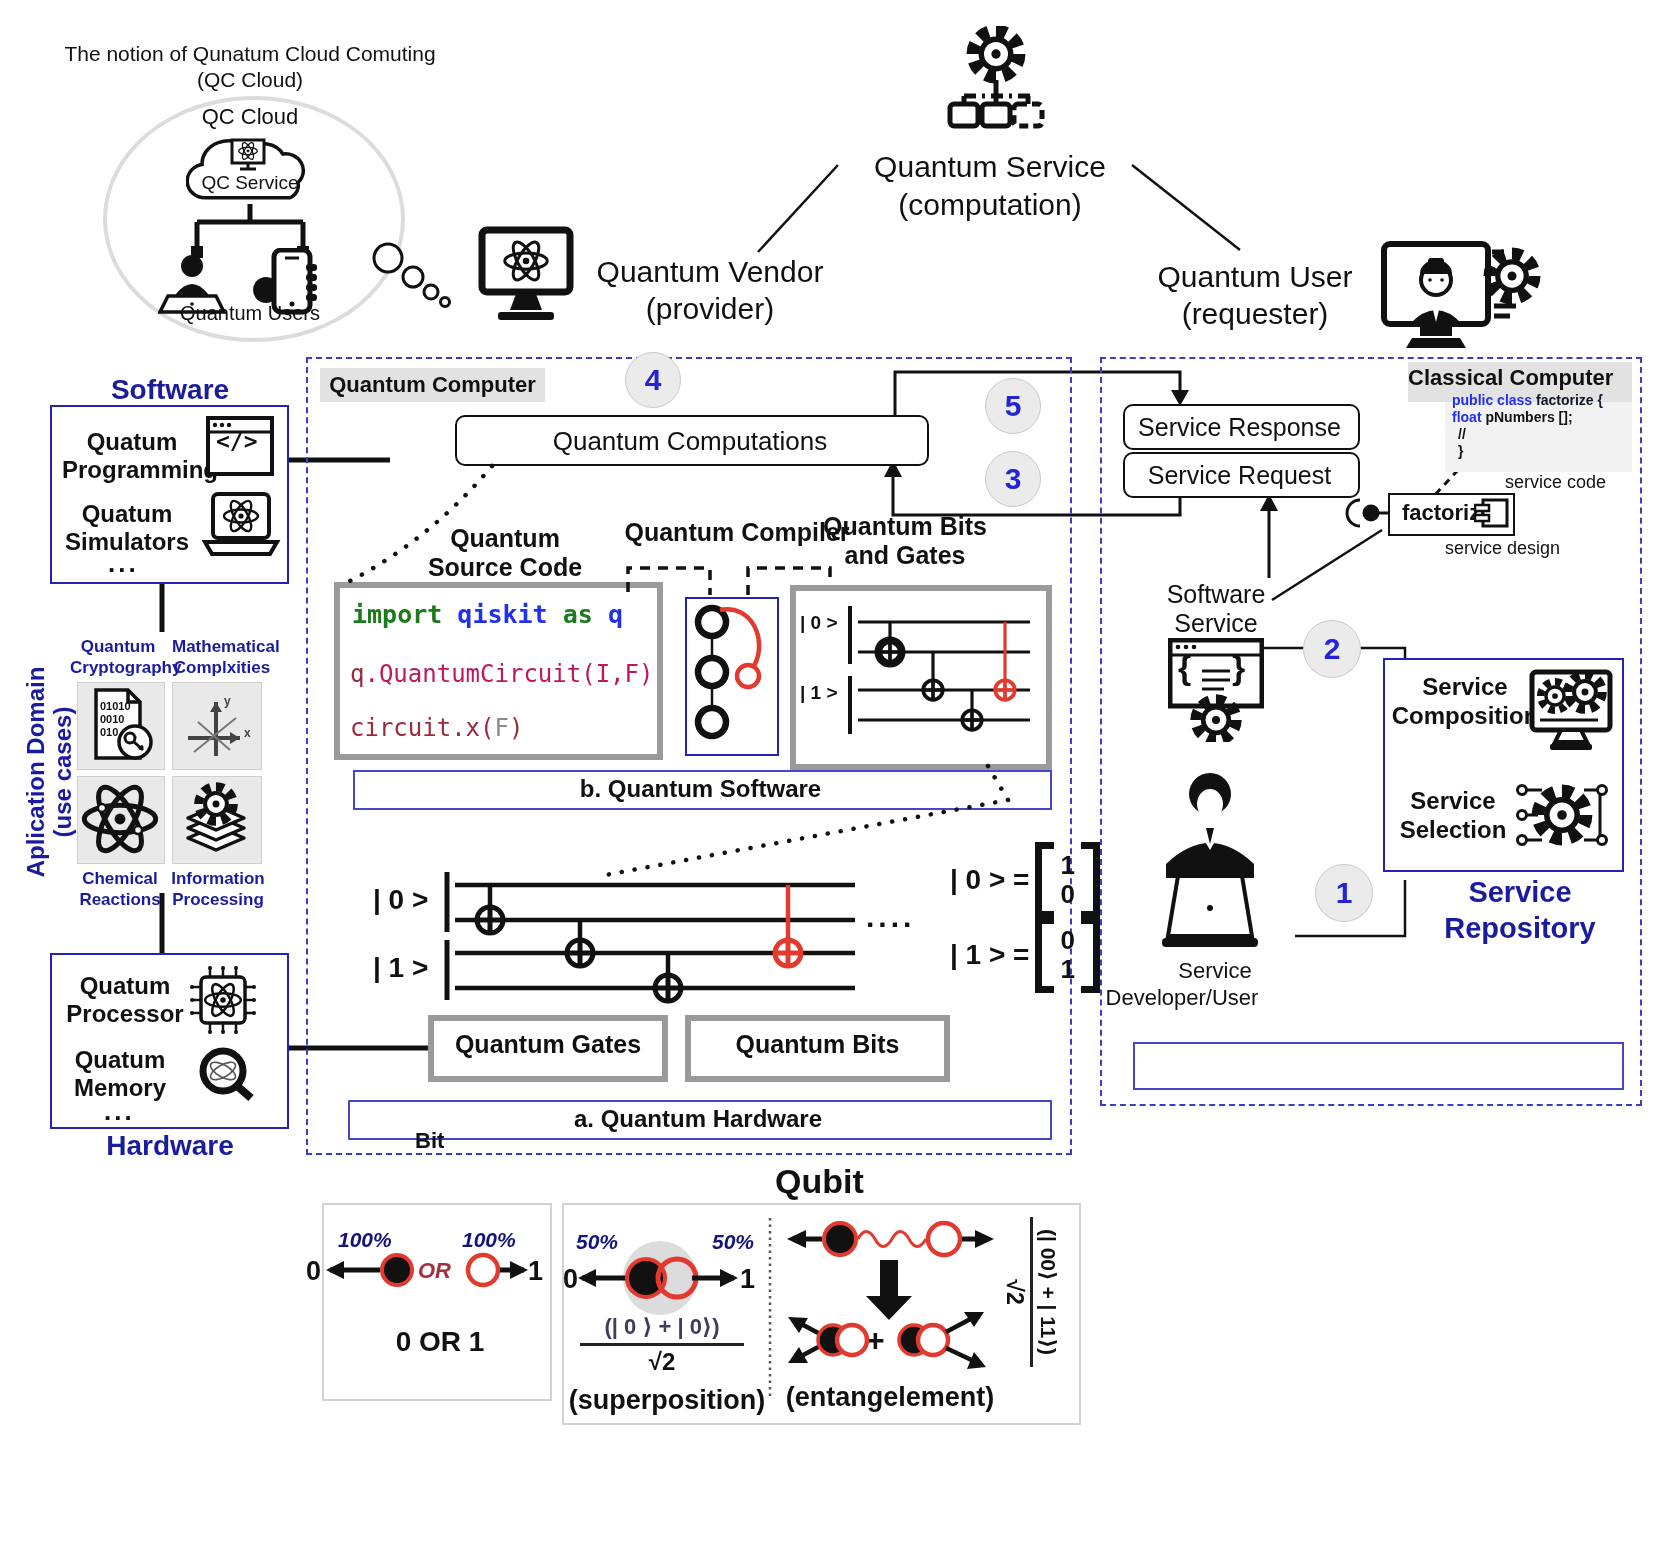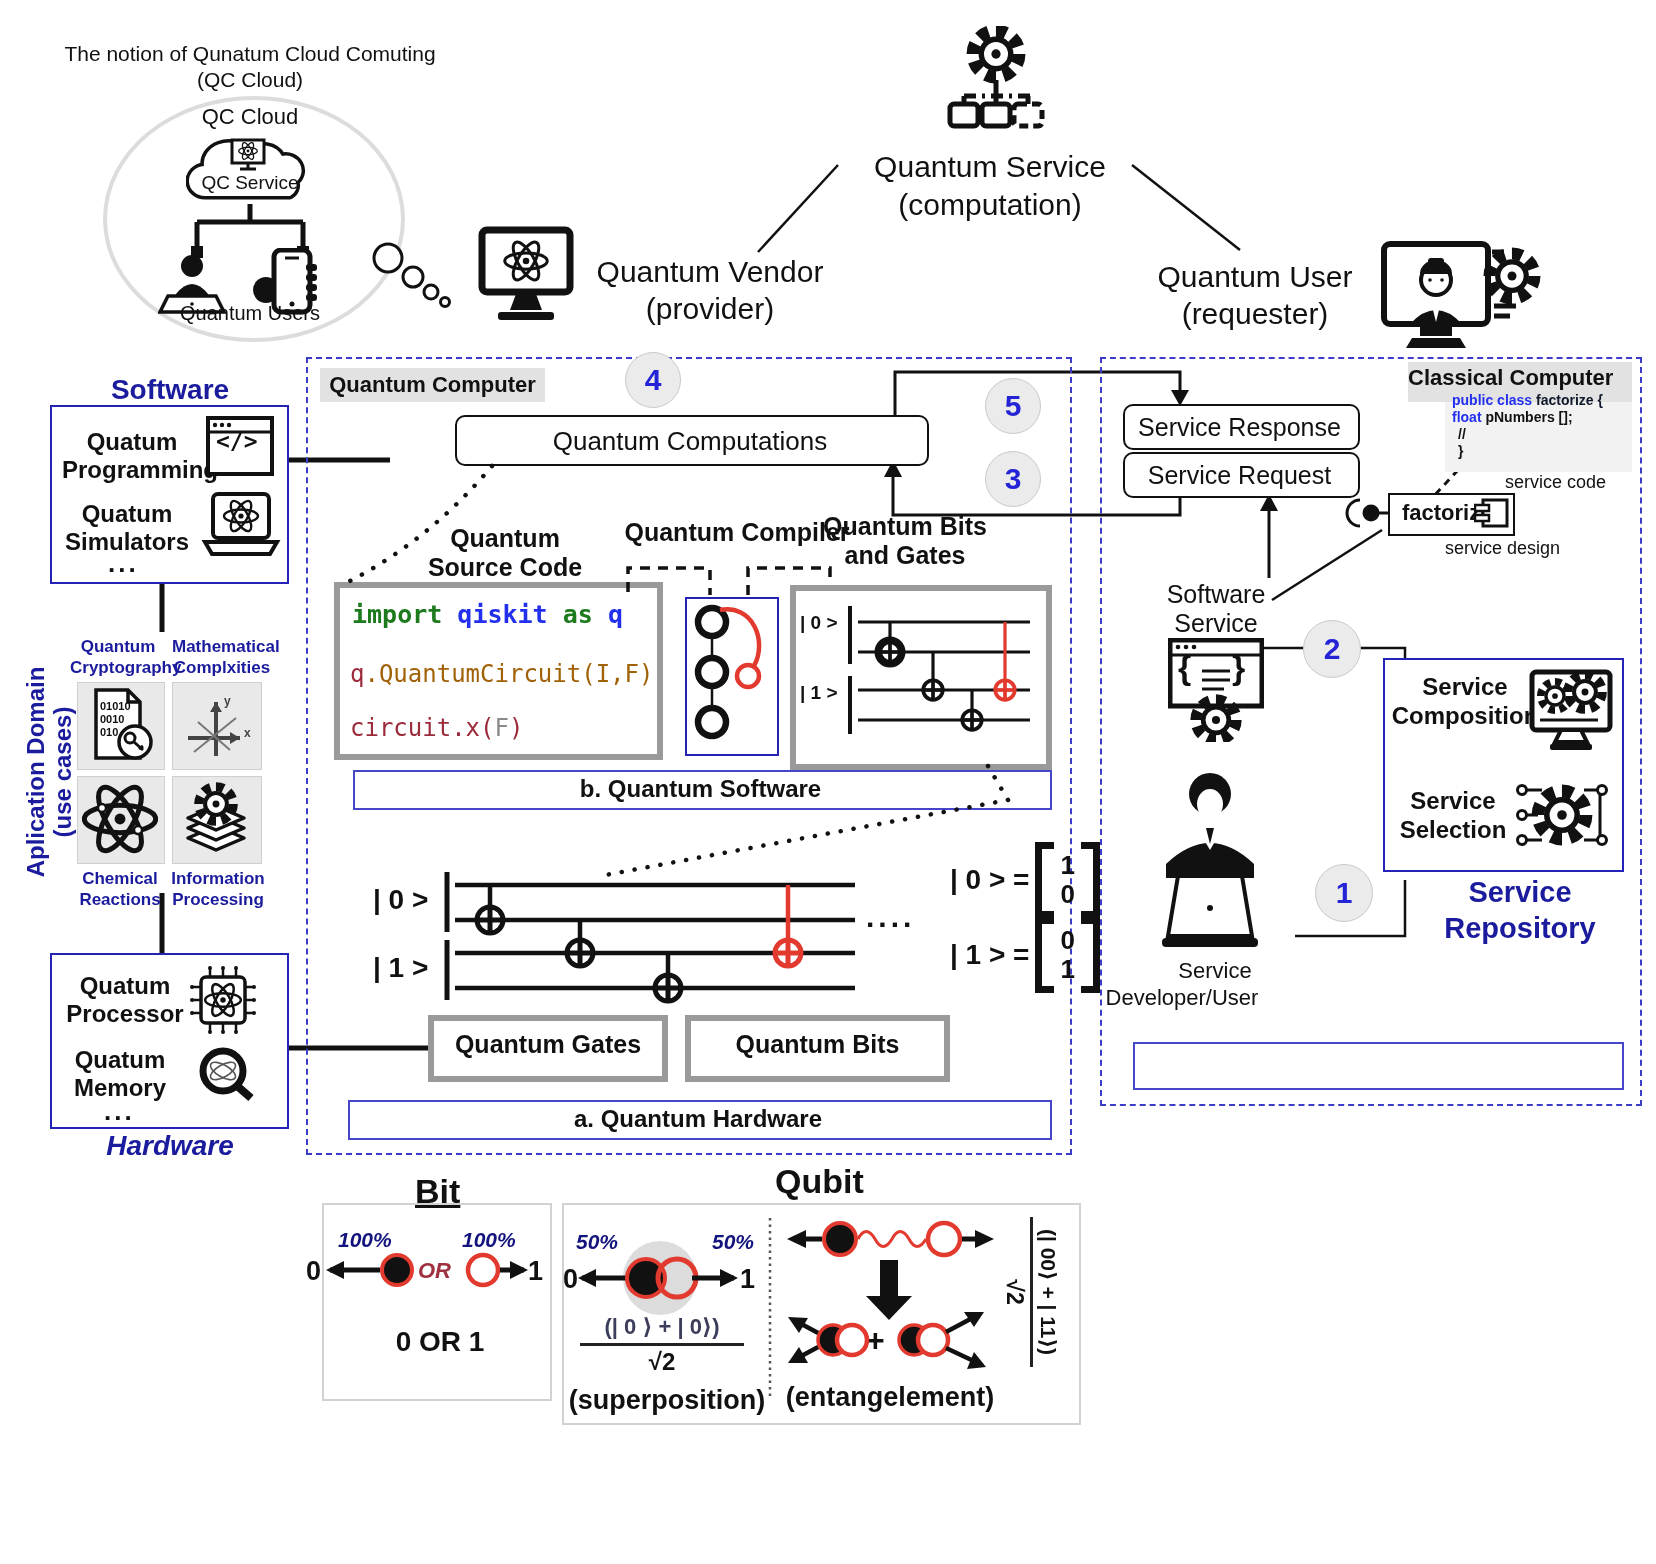--- a/index.html
+++ b/index.html
@@ -278,36 +278,36 @@
   <div class="w b c" style="left:60px;top:1046px;width:120px;font-size:24px;line-height:28px;z-index:3;">Quatum Memory</div>
   <svg class="iconsvg abs" style="left:196px;top:1046px;" width="60" height="56" viewBox="0 0 60 56">
     <circle cx="27" cy="25" r="20" fill="#fff" stroke="#111" stroke-width="7"></circle>
     <g fill="none" stroke="#555" stroke-width="1.6">
       <ellipse cx="27" cy="25" rx="14" ry="6" transform="rotate(30 27 25)"></ellipse>
       <ellipse cx="27" cy="25" rx="14" ry="6" transform="rotate(-30 27 25)"></ellipse>
     </g>
     <line x1="40" y1="39" x2="55" y2="52" stroke="#111" stroke-width="8"></line>
   </svg>
   <div class="t b" style="left:104px;top:1096px;font-size:26px;letter-spacing:3px;z-index:3;">...</div>
-  <div class="t c b navy" style="left:85px;top:1130px;width:170px;font-size:28px;font-style:italic;">Hardware</div>
+  <div class="t c b navy" style="left:85px;top:1130px;width:170px;font-size:28px;">Hardware</div>
 
   <div class="glabel" style="left:320px;top:368px;width:225px;height:34px;font-size:22px;line-height:34px;text-align:center;">Quantum Computer</div>
   <div class="circled" style="left:625px;top:352px;width:54px;height:54px;font-size:30px;">4</div>
   <div class="rbox" style="left:455px;top:415px;width:470px;height:47px;"></div>
   <div class="t c" style="left:455px;top:426px;width:470px;font-size:26px;z-index:3;">Quantum Computations</div>
   <div class="circled" style="left:985px;top:378px;width:54px;height:54px;font-size:30px;">5</div>
   <div class="circled" style="left:985px;top:451px;width:54px;height:54px;font-size:30px;">3</div>
 
   <div class="w b c" style="left:420px;top:524px;width:170px;font-size:25px;line-height:29px;z-index:3;">Quantum Source Code</div>
   <div class="w b c" style="left:607px;top:518px;width:260px;font-size:25px;z-index:3;">Quantum Compiler</div>
   <div class="w b c" style="left:820px;top:512px;width:170px;font-size:25px;line-height:29px;z-index:3;">Quantum Bits and Gates</div>
 
   <div class="graybox" style="left:334px;top:582px;width:317px;height:166px;"></div>
   <div class="t mono b" style="left:352px;top:600px;font-size:25px;z-index:3;"><span style="color:#1d7a1d;">import</span><span style="color:#2230ee;"> qiskit</span><span style="color:#1d7a1d;"> as</span><span style="color:#2230ee;"> q</span></div>
-  <div class="t mono" style="left:350px;top:660px;font-size:24px;z-index:3;"><span style="color:#9b2a3a;">q</span><span style="color:#a16207;">.QuantumCircuit(I,F)</span></div>
+  <div class="t mono" style="left:350px;top:660px;font-size:24px;z-index:3;"><span style="color:#9b2a3a;">q</span><span style="color:#be185d;">.QuantumCircuit(I,F)</span></div>
   <div class="t mono" style="left:350px;top:714px;font-size:24px;z-index:3;"><span style="color:#9b2a3a;">circuit.x(</span><span style="color:#8a8a8a;">F</span><span style="color:#9b2a3a;">)</span></div>
 
   <div class="thinblue" style="left:685px;top:597px;width:90px;height:155px;border-color:#2323b8;"></div>
 
   <div class="graybox" style="left:790px;top:585px;width:250px;height:173px;"></div>
   <div class="t b" style="left:800px;top:612px;font-size:19px;z-index:3;">| 0 &gt;</div>
   <div class="t b" style="left:800px;top:682px;font-size:19px;z-index:3;">| 1 &gt;</div>
 
   <div class="thinblue" style="left:353px;top:770px;width:695px;height:36px;"></div>
   <div class="t b c" style="left:353px;top:775px;width:695px;font-size:24px;z-index:3;">b. Quantum Software</div>
@@ -421,21 +421,21 @@
     <polygon points="58,60 66,60 62,76" fill="#111"></polygon>
     <polygon points="30,108 94,108 104,168 20,168" fill="#fff" stroke="#111" stroke-width="4"></polygon>
     <circle cx="62" cy="140" r="3" fill="#111"></circle>
     <rect x="14" y="170" width="96" height="9" rx="4" fill="#111"></rect>
   </svg>
   <div class="t c" style="left:1140px;top:958px;width:150px;font-size:22px;z-index:3;">Service</div>
   <div class="t c" style="left:1097px;top:985px;width:170px;font-size:22px;z-index:3;">Developer/User</div>
 
   <div class="thinblue" style="left:1133px;top:1042px;width:487px;height:44px;"></div>
 
-  <div class="t b" style="left:415px;top:1172px;font-size:34px;z-index:3;text-decoration:underline;">Bit</div>
+  <div class="t b" style="left:415px;top:1128px;font-size:22px;z-index:3;">Bit</div>
   <div class="w" style="left:322px;top:1203px;width:226px;height:194px;border:2px solid #d2d2d2;background:#fff;z-index:2;"></div>
   <div class="t b" style="left:338px;top:1228px;font-size:21px;font-style:italic;color:#14147e;z-index:3;">100%</div>
   <div class="t b" style="left:462px;top:1228px;font-size:21px;font-style:italic;color:#14147e;z-index:3;">100%</div>
   <div class="t b" style="left:306px;top:1256px;font-size:27px;z-index:3;">0</div>
   <div class="t b" style="left:418px;top:1258px;font-size:22px;font-style:italic;color:#a03040;z-index:3;">OR</div>
   <div class="t b" style="left:528px;top:1256px;font-size:27px;z-index:3;">1</div>
   <div class="t b c" style="left:350px;top:1326px;width:180px;font-size:28px;z-index:3;">0 OR 1</div>
 
   <div class="t b" style="left:775px;top:1162px;font-size:34px;z-index:3;">Qubit</div>
   <div class="w" style="left:562px;top:1203px;width:515px;height:218px;border:2px solid #d2d2d2;background:#fff;z-index:2;"></div>

